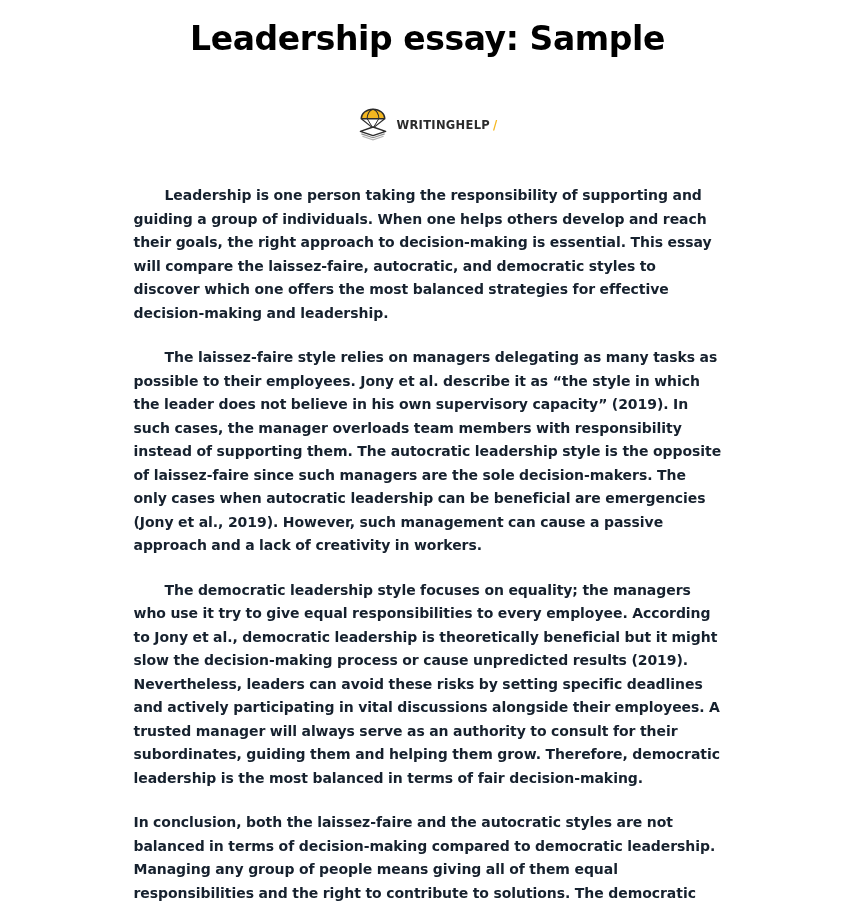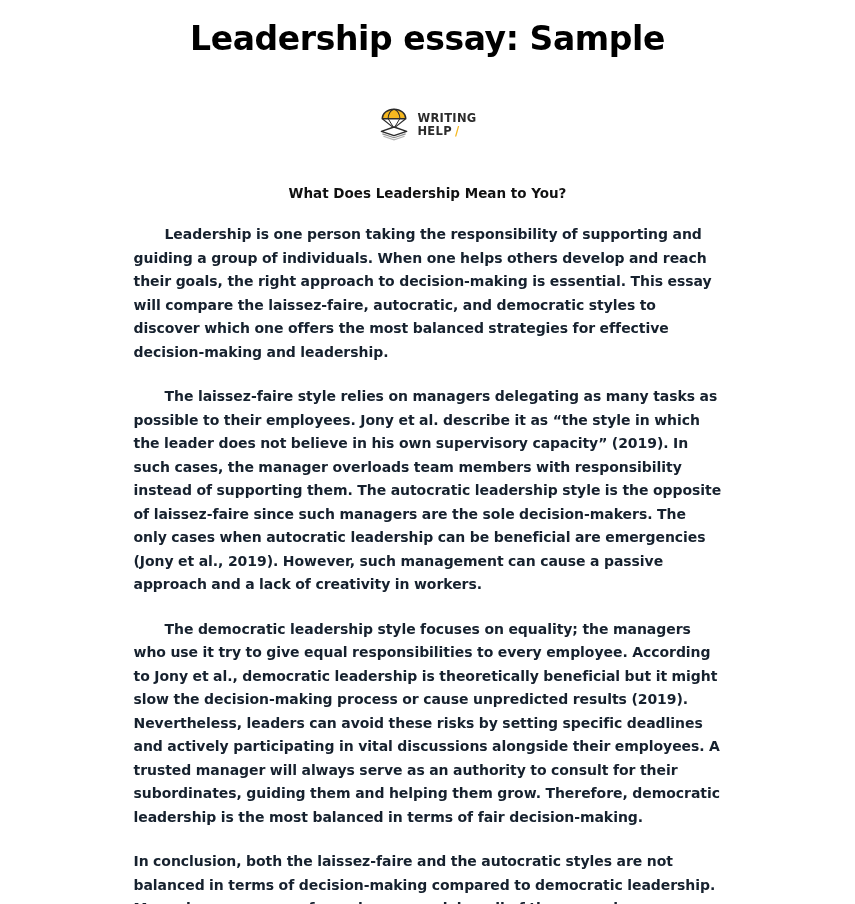--- a/index.html
+++ b/index.html
@@ -48,21 +48,21 @@
     gap: 7px;
   }
   .logo-mark {
     width: 32px;
     height: 38px;
     display: block;
     flex: none;
   }
   .logo-wordmark {
     display: flex;
-    flex-direction: column;
+    flex-direction: row;
     justify-content: center;
     line-height: 1;
   }
   .logo-line {
     font-family: "DejaVu Sans", sans-serif;
     font-size: 11.5px;
     font-weight: 700;
     letter-spacing: 0.3px;
     color: #2b2b2b;
     line-height: 13px;
@@ -136,21 +136,20 @@
       </svg>
     </span>
     <span class="logo-wordmark">
       <span class="logo-line">WRITING</span>
       <span class="logo-line"><span>HELP</span><span class="logo-slash">/</span></span>
     </span>
   </div>
 
   <div class="content">
 
-    <h2 class="section-heading">What Does Leadership Mean to You?</h2>
 
     <p class="para">Leadership is one person taking the responsibility of supporting and guiding a group of individuals. When one helps others develop and reach their goals, the right approach to decision-making is essential. This essay will compare the laissez-faire, autocratic, and democratic styles to discover which one offers the most balanced strategies for effective decision-making and leadership.</p>
     <p class="para">The laissez-faire style relies on managers delegating as many tasks as possible to their employees. Jony et al. describe it as “the style in which the leader does not believe in his own supervisory capacity” (2019). In such cases, the manager overloads team members with responsibility instead of supporting them. The autocratic leadership style is the opposite of laissez-faire since such managers are the sole decision-makers. The only cases when autocratic leadership can be beneficial are emergencies (Jony et al., 2019). However, such management can cause a passive approach and a lack of creativity in workers.</p>
     <p class="para">The democratic leadership style focuses on equality; the managers who use it try to give equal responsibilities to every employee. According to Jony et al., democratic leadership is theoretically beneficial but it might slow the decision-making process or cause unpredicted results (2019). Nevertheless, leaders can avoid these risks by setting specific deadlines and actively participating in vital discussions alongside their employees. A trusted manager will always serve as an authority to consult for their subordinates, guiding them and helping them grow. Therefore, democratic leadership is the most balanced in terms of fair decision-making.</p>
     <p class="para no-indent">In conclusion, both the laissez-faire and the autocratic styles are not balanced in terms of decision-making compared to democratic leadership. Managing any group of people means giving all of them equal responsibilities and the right to contribute to solutions. The democratic style corresponds to this definition, which is why it describes the true meaning of leadership the best.</p>
 
   </div>
 
 </div>
 

